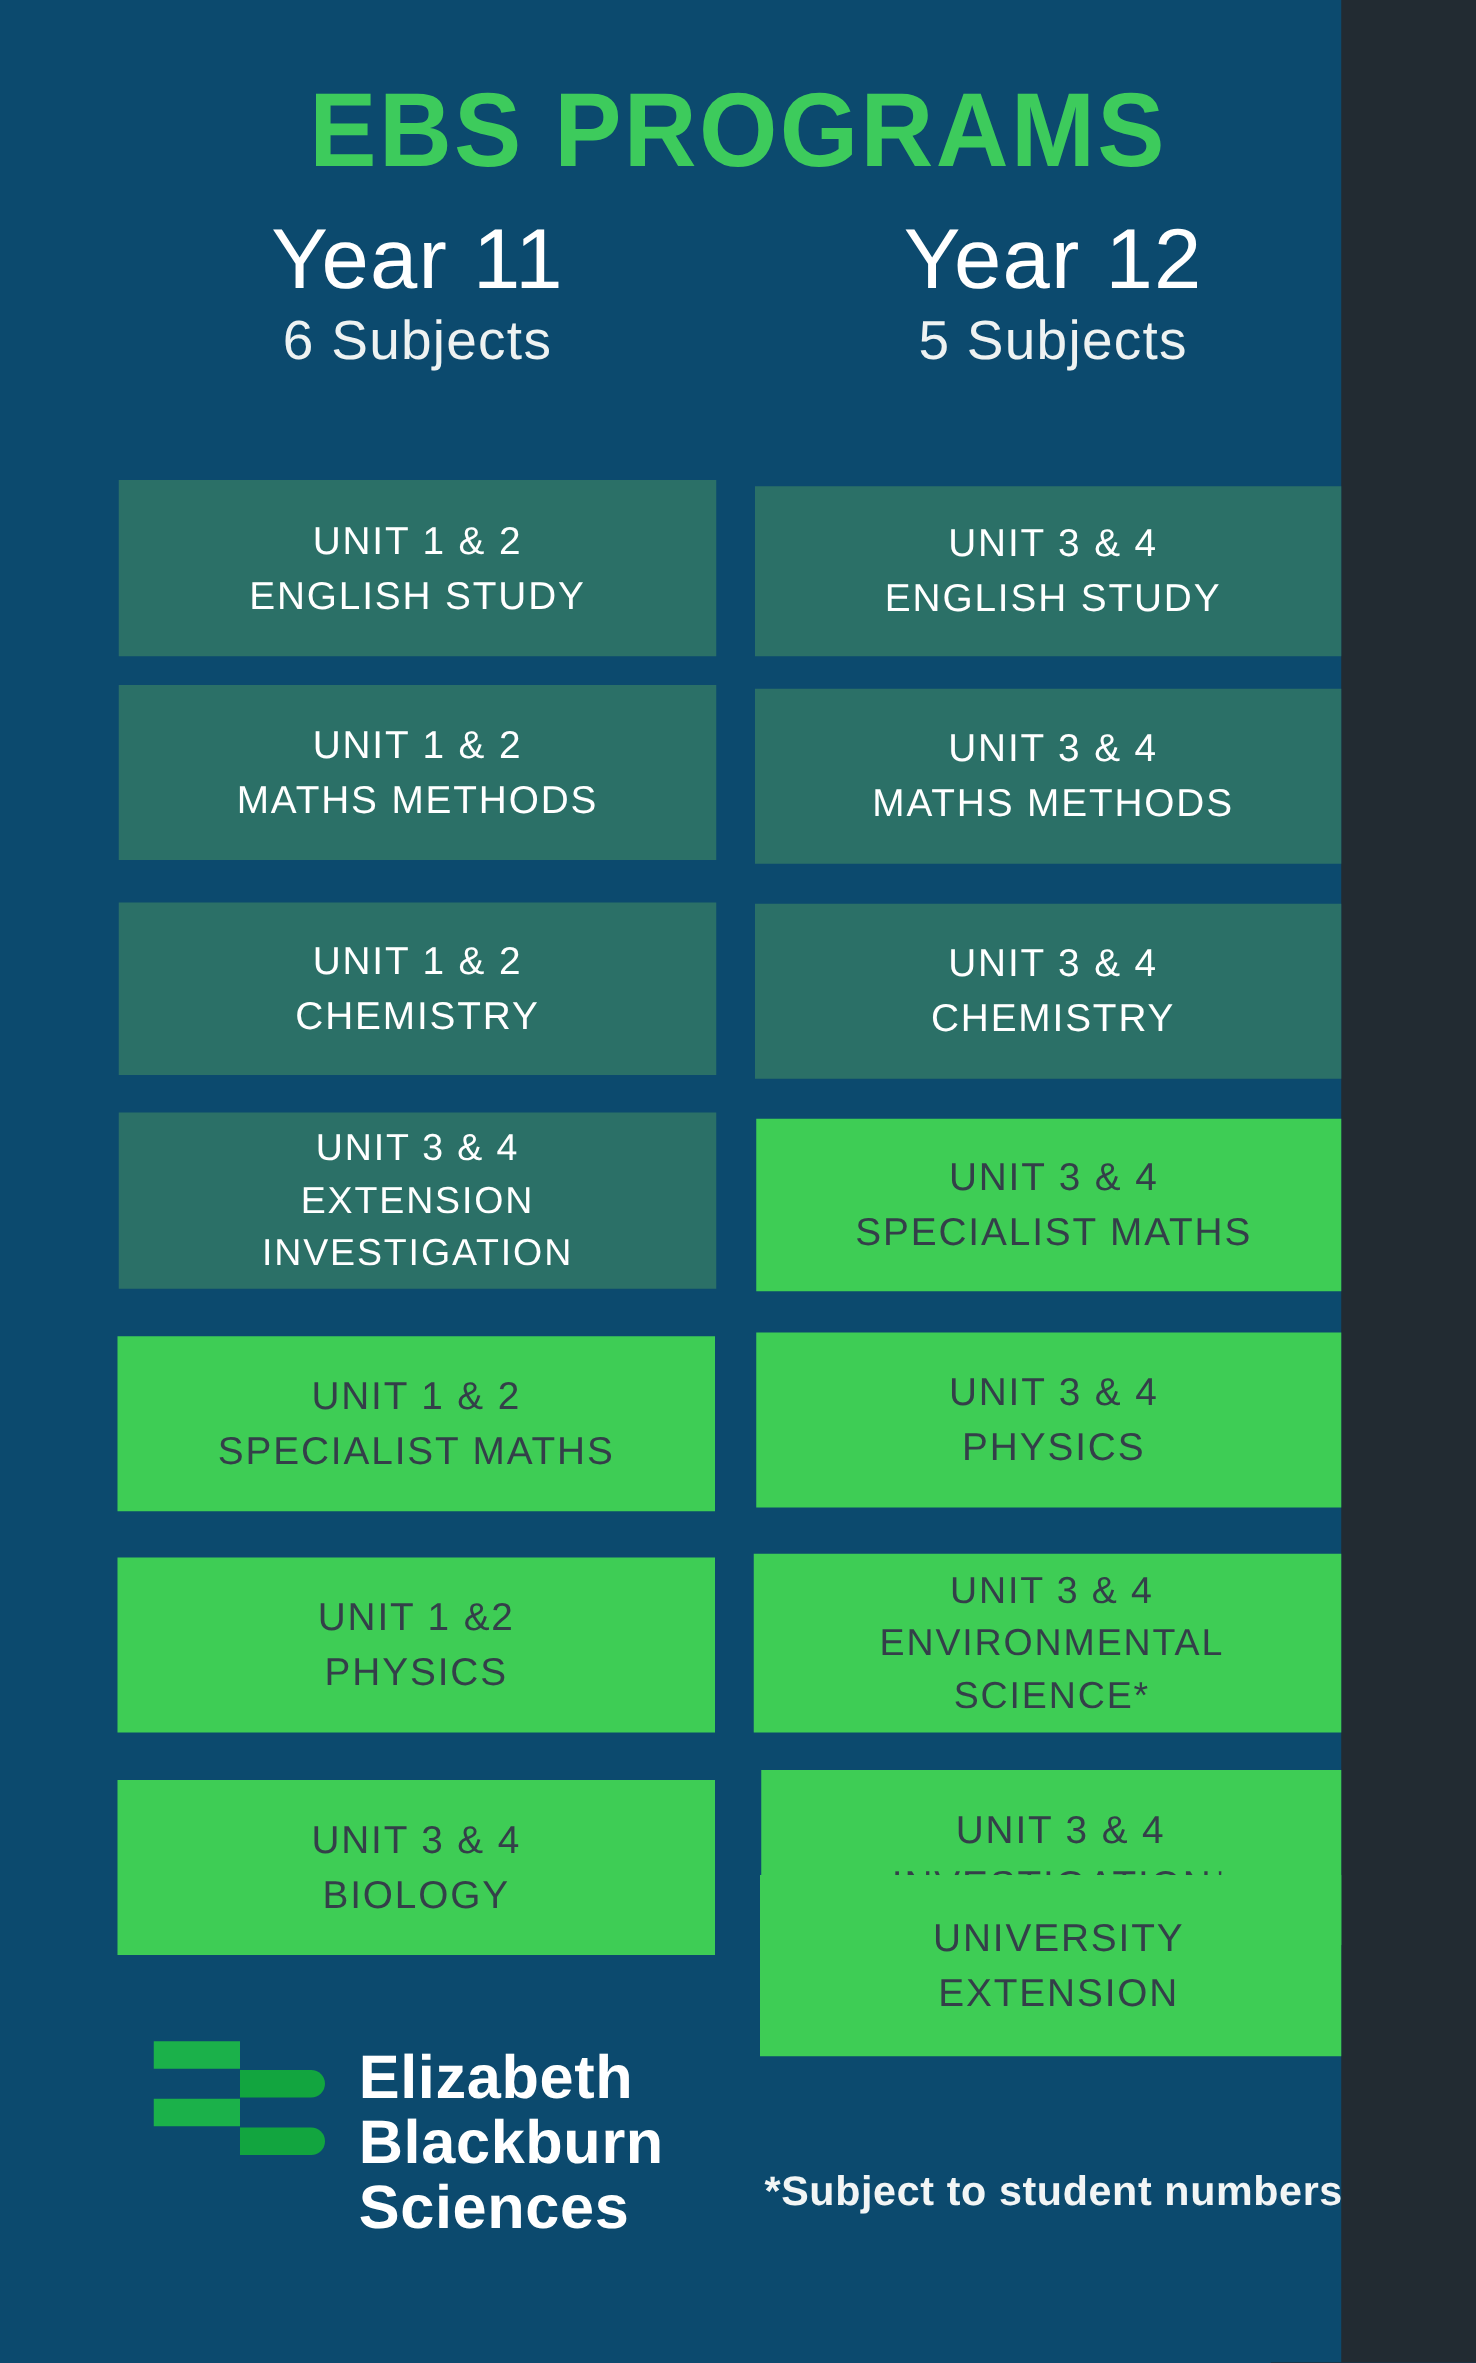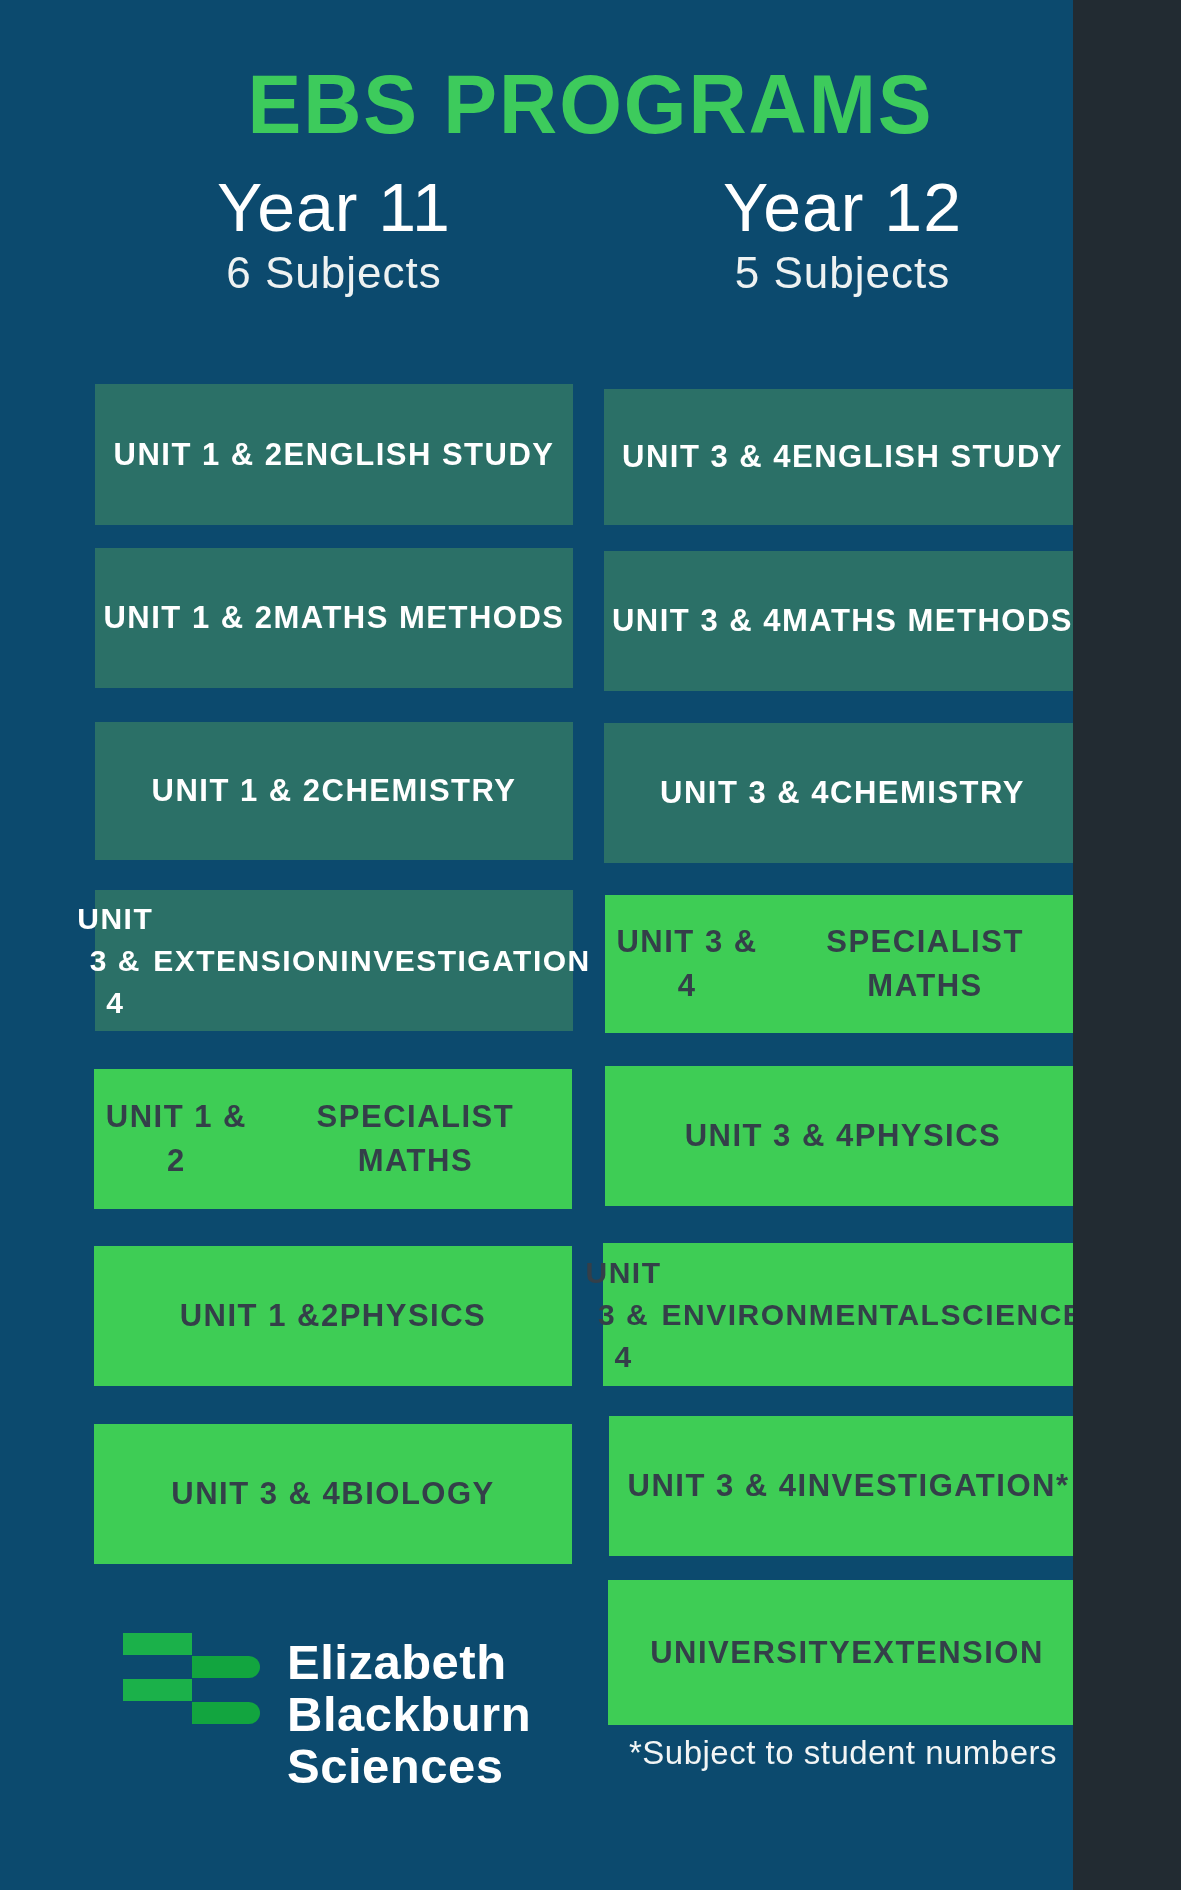--- a/index.html
+++ b/index.html
@@ -14,32 +14,32 @@
     font-size:84px;font-weight:800;letter-spacing:2px;
     transform:scaleX(0.96);
   }
   .year-head{position:absolute;text-align:center;color:#ffffff;}
   .year-head .year{font-size:68px;font-weight:400;letter-spacing:1px;line-height:74px;}
   .year-head .sub{font-size:44px;font-weight:400;color:#eef2f2;margin-top:4px;letter-spacing:1px;}
   .head-left{left:95px;width:478px;top:170px;}
   .head-right{left:604px;width:477px;top:170px;}
 
   .box{
-    position:absolute;display:flex;flex-direction:row;
-    justify-content:center;align-items:center;text-align:center;
-    font-weight:700;font-size:31px;letter-spacing:1.5px;line-height:44px;
+    position:absolute;display:flex;flex-direction:column;
+    justify-content:center;align-items:center;
+    font-weight:400;font-size:31px;letter-spacing:1.5px;line-height:44px;
   }
   .box.three{line-height:42px;font-size:30px;}
   .box.teal{background:#2b7067;color:#ffffff;}
   .box.green{background:#3ecd55;color:#343f49;}
   .bl{display:block;}
 
   .footnote{
     position:absolute;left:604px;width:478px;top:1734px;
-    text-align:center;color:#f2f5f5;font-size:33px;font-weight:400;
+    text-align:center;color:#f2f5f5;font-size:33px;font-weight:700;
     letter-spacing:0.5px;
   }
 
   .logo-bar{position:absolute;}
   .bar-flat{background:#1bb14a;}
   .bar-round{background:#12a53f;border-radius:0 11px 11px 0;}
   .logo-text{
     position:absolute;left:287px;top:1636px;color:#ffffff;
     font-size:49px;font-weight:700;line-height:52px;letter-spacing:0.5px;
   }
@@ -126,21 +126,21 @@
     <span class="bl">UNIT 3 &amp; 4</span>
     <span class="bl">ENVIRONMENTAL</span>
     <span class="bl">SCIENCE*</span>
   </div>
 
   <div class="box green" style="left:609px;top:1416px;width:479px;height:140px">
     <span class="bl">UNIT 3 &amp; 4</span>
     <span class="bl">INVESTIGATION*</span>
   </div>
 
-  <div class="box green" style="left:608px;top:1580px;width:478px;height:145px">
+  <div class="box green" style="left:608px;top:1500px;width:478px;height:145px">
     <span class="bl">UNIVERSITY</span>
     <span class="bl">EXTENSION</span>
   </div>
 
   <div class="footnote">*Subject to student numbers</div>
 
   <div>
     <div class="logo-bar bar-flat" style="left:123px;top:1633px;width:69px;height:22px"></div>
     <div class="logo-bar bar-round" style="left:192px;top:1656px;width:68px;height:22px"></div>
     <div class="logo-bar bar-flat" style="left:123px;top:1679px;width:69px;height:22px"></div>

